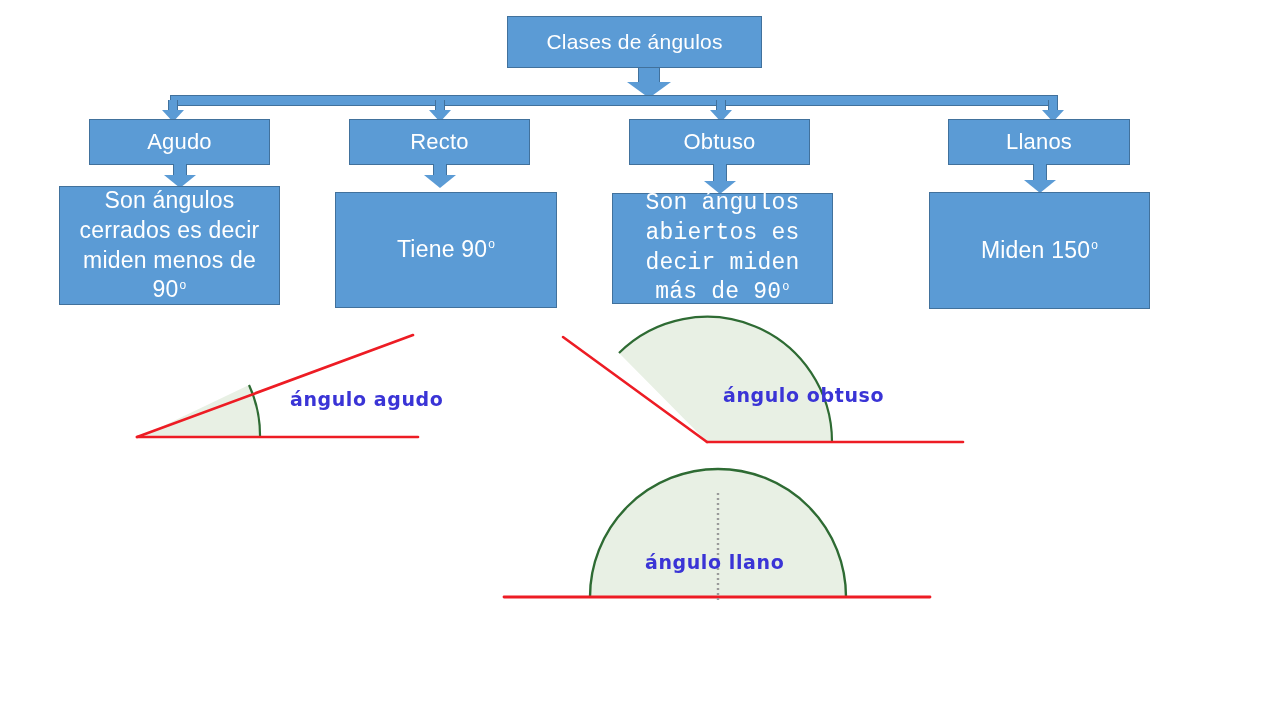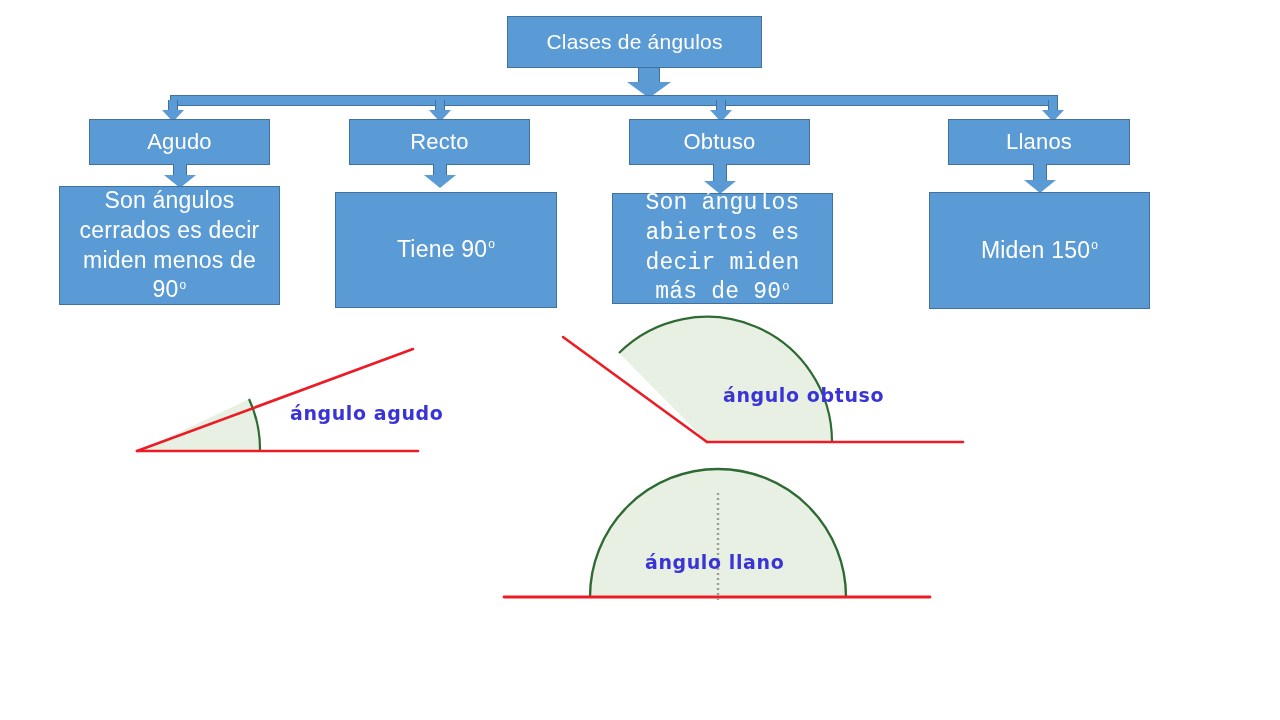--- a/index.html
+++ b/index.html
@@ -144,21 +144,21 @@
   </div>
 
   <div class="node desc" style="left:612px;top:193px;width:221px;height:111px;font-family:Liberation Mono, monospace;">
     <span class="inner"><span>Son ángulos abiertos es decir miden más de 90</span><sup class="deg">o</sup></span>
   </div>
 
   <div class="node desc" style="left:929px;top:192px;width:221px;height:117px;">
     <span class="inner"><span>Miden 150</span><sup class="deg">o</sup></span>
   </div>
 
-  <div class="diagram" style="left:125px;top:334px;width:360px;height:130px;">
+  <div class="diagram" style="left:125px;top:320px;width:360px;height:130px;">
     <svg width="360" height="130" viewBox="0 0 360 130">
       <path d="M15 117 L135 117 A120 120 0 0 0 124 65 Z" fill="#E8F0E4" stroke="none"></path>
       <path d="M135 117 A120 120 0 0 0 124 65" fill="none" stroke="#2E6B33" stroke-width="2.2"></path>
       <line x1="12" y1="117" x2="293" y2="117" stroke="#ED1C24" stroke-width="2.6" stroke-linecap="round"></line>
       <line x1="12" y1="117" x2="288" y2="15" stroke="#ED1C24" stroke-width="2.6" stroke-linecap="round"></line>
       <text class="ang-label" x="165" y="86">ángulo agudo</text>
     </svg>
   </div>
 
   <div class="diagram" style="left:545px;top:325px;width:430px;height:130px;">

